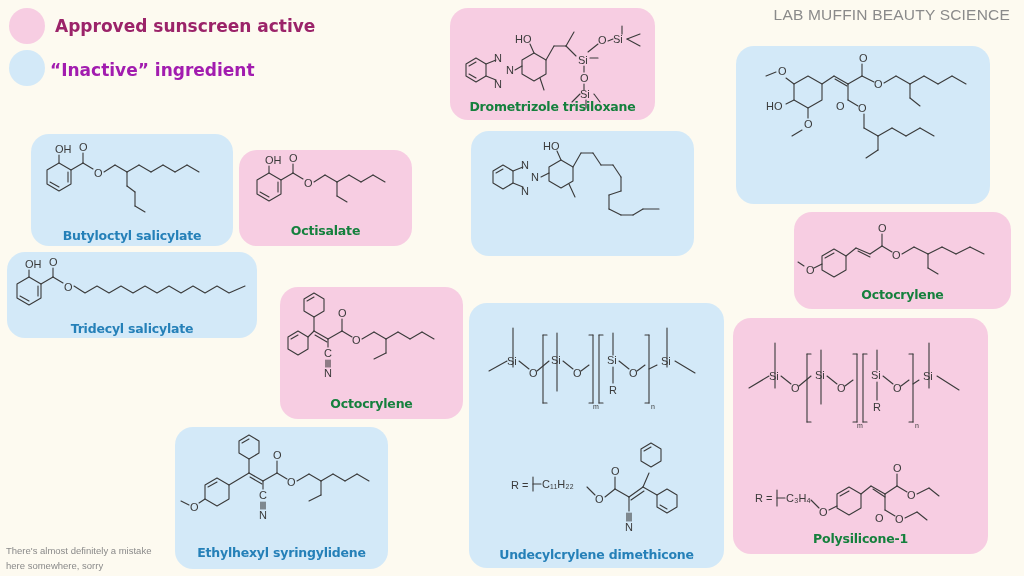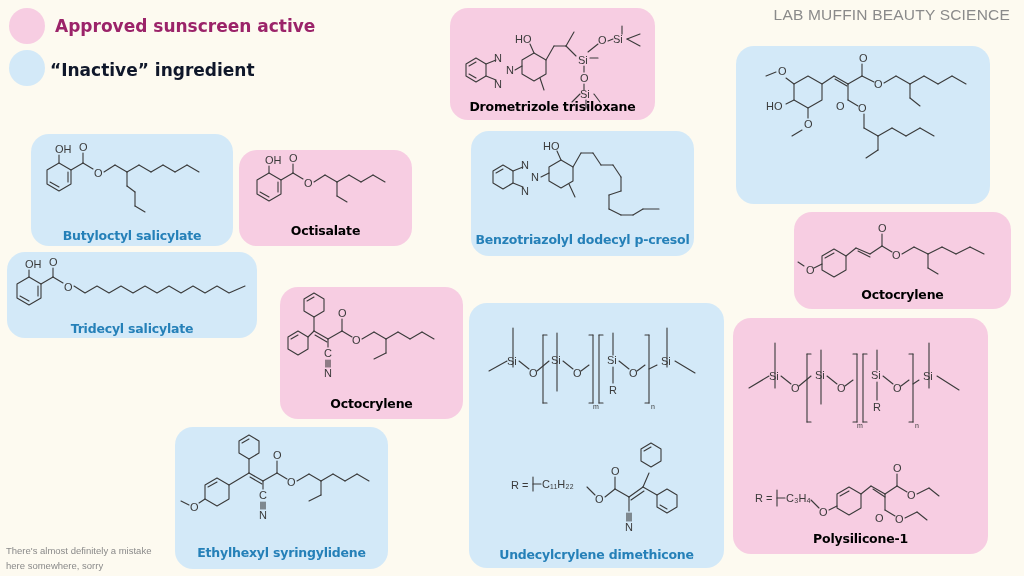--- a/index.html
+++ b/index.html
@@ -8,31 +8,31 @@
   .legend-text{position:absolute;font-weight:bold;font-size:17px;font-family:"DejaVu Sans",sans-serif;white-space:nowrap;}
   .brand{position:absolute;right:14px;top:6px;color:#8a8a8a;font-size:15.5px;font-family:"Liberation Sans",sans-serif;letter-spacing:0.2px;}
   .card{position:absolute;border-radius:18px;box-sizing:border-box;}
   .card.pink{background:#f7cde2;}
   .card.blue{background:#d3e9f8;}
   .card svg{position:absolute;left:0;top:0;overflow:visible;}
   .card svg line,.card svg polyline,.card svg polygon,.card svg path{stroke:#3a3a3a;stroke-width:1.1;fill:none;stroke-linecap:round;stroke-linejoin:round;}
   .card svg text{font-family:"Liberation Sans",sans-serif;font-size:11px;fill:#3a3a3a;}
   .card svg text.sub{font-size:7px;}
   .label{position:absolute;left:0;right:0;text-align:center;font-weight:bold;font-size:12.5px;font-family:"DejaVu Sans",sans-serif;letter-spacing:-0.2px;}
-  .pink .label{color:#000000;}
+  .pink .label{color:#15803d;}
   .blue .label{color:#2580b8;}
   .footnote{position:absolute;left:6px;top:543px;color:#8a8a8a;font-size:9.5px;line-height:15px;font-family:"Liberation Sans",sans-serif;width:160px;}
 </style>
 </head>
 <body>
 
 <div class="legend-dot" style="left:9px;top:8px;background:#f7cde2;"></div>
 <div class="legend-text" style="left:55px;top:16px;color:#9b2369;">Approved sunscreen active</div>
 <div class="legend-dot" style="left:9px;top:50px;background:#d3e9f8;"></div>
-<div class="legend-text" style="left:50px;top:60px;color:#0f172a;">“Inactive” ingredient</div>
+<div class="legend-text" style="left:50px;top:60px;color:#a21caf;">“Inactive” ingredient</div>
 
 <div class="brand">LAB MUFFIN BEAUTY SCIENCE</div>
 
 <div class="card pink" style="left:450px;top:8px;width:205px;height:112px;">
   <svg width="205" height="112">
     <polygon points="16,56 26,50 36,56 36,68 26,74 16,68"></polygon>
     <line x1="19" y1="58" x2="26" y2="54"></line>
       <line x1="19" y1="66" x2="26" y2="70"></line>
     <line x1="36" y1="56" x2="46" y2="52"></line>
       <line x1="36" y1="68" x2="46" y2="72"></line>
@@ -182,21 +182,20 @@
     <line x1="130" y1="34" x2="142" y2="34"></line>
       <line x1="142" y1="34" x2="150" y2="46"></line>
       <line x1="150" y1="46" x2="150" y2="60"></line>
     <line x1="150" y1="60" x2="138" y2="64"></line>
       <line x1="138" y1="64" x2="138" y2="78"></line>
       <line x1="138" y1="78" x2="150" y2="84"></line>
     <line x1="150" y1="84" x2="162" y2="84"></line>
       <line x1="162" y1="84" x2="172" y2="78"></line>
       <line x1="172" y1="78" x2="188" y2="78"></line>
   </svg>
-  <div class="label" style="top:101px;">Benzotriazolyl dodecyl p-cresol</div>
 </div>
 
 <div class="card pink" style="left:794px;top:212px;width:217px;height:97px;">
   <svg width="217" height="97">
     <text x="12" y="62">O</text>
       <line x1="10" y1="54" x2="4" y2="50"></line>
     <line x1="20" y1="56" x2="28" y2="52"></line>
     <polygon points="28,44 40,37 52,44 52,58 40,65 28,58"></polygon>
       <line x1="31" y1="46" x2="40" y2="41"></line>
     <line x1="52" y1="44" x2="62" y2="36"></line>

